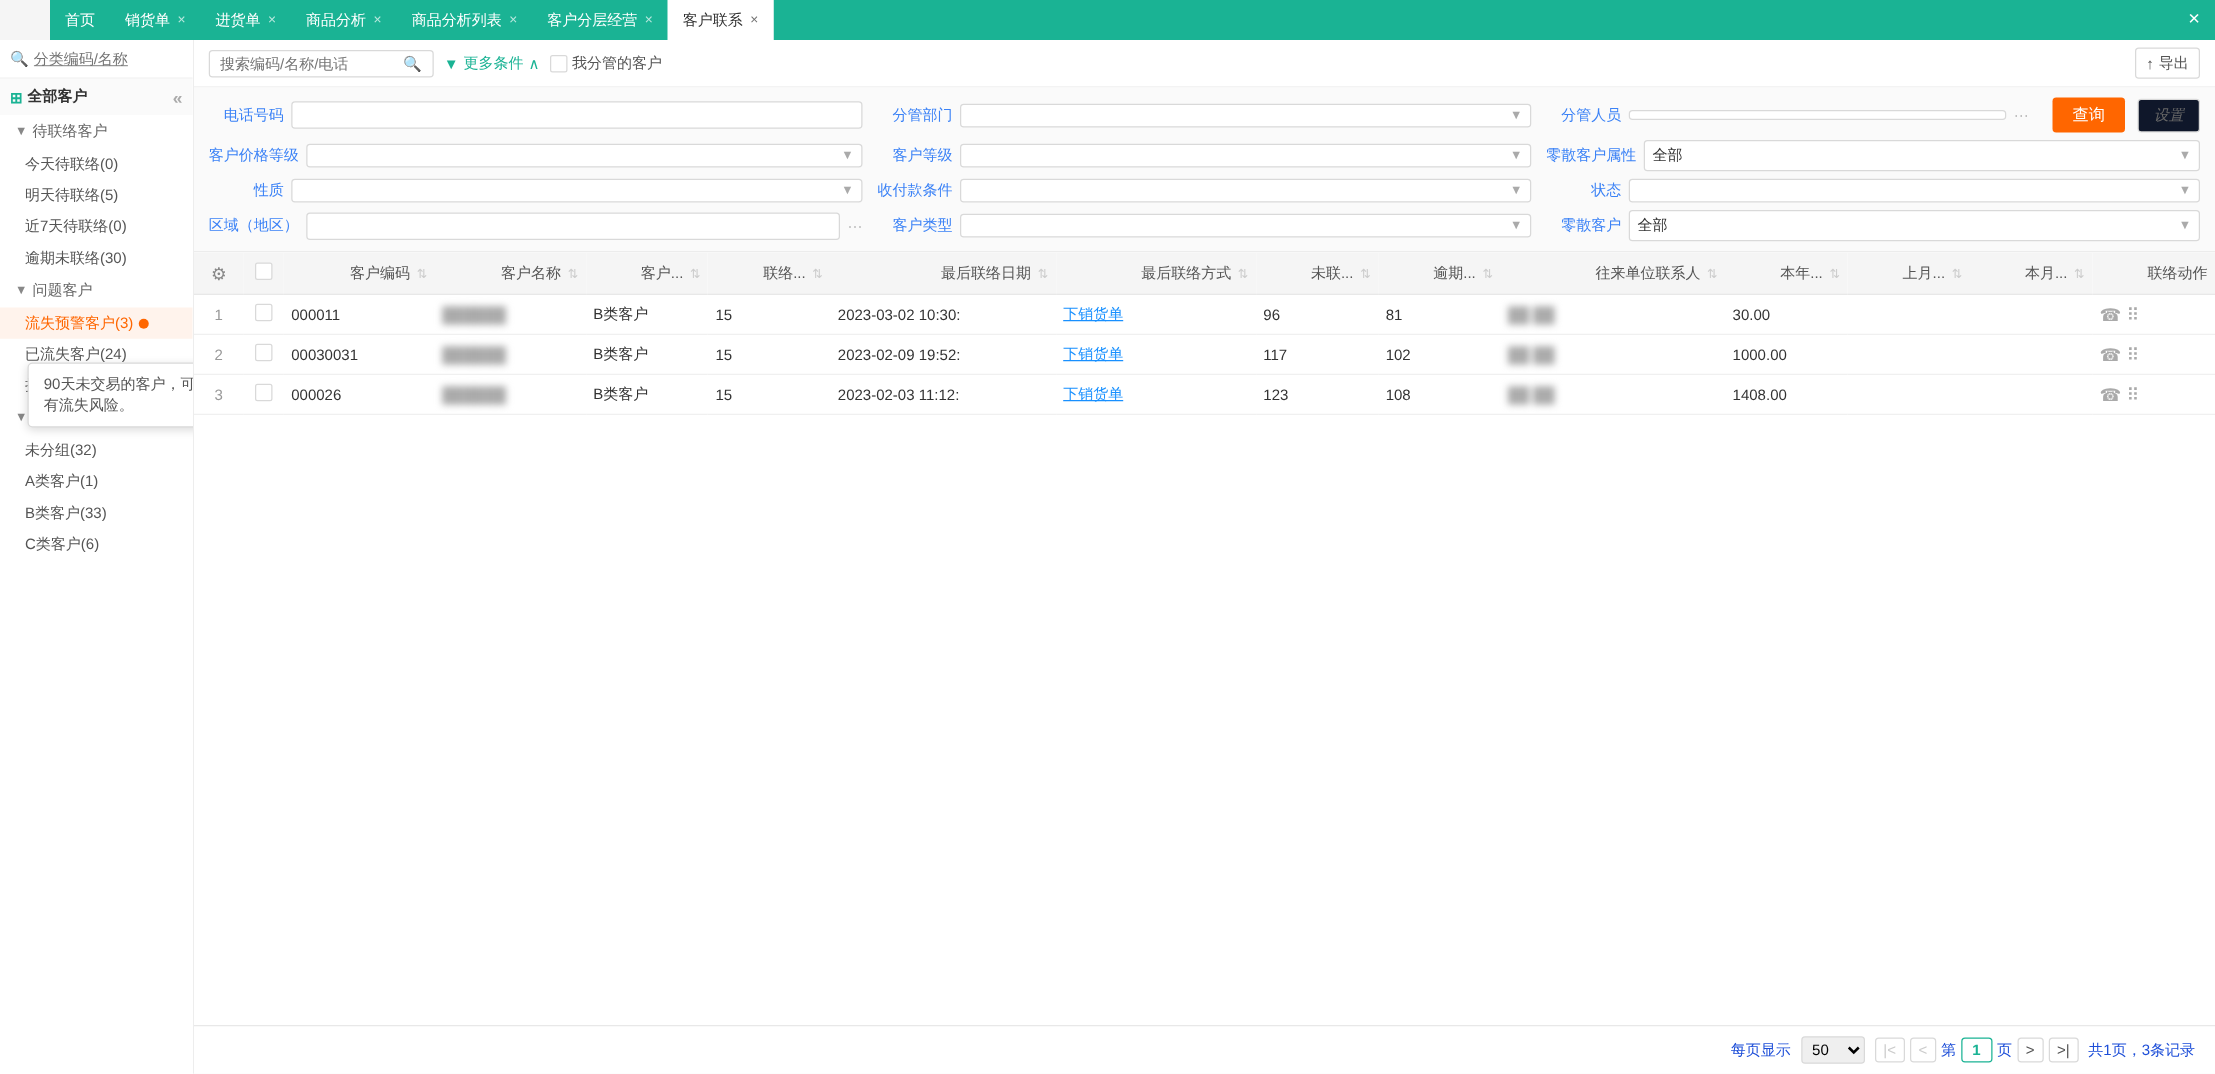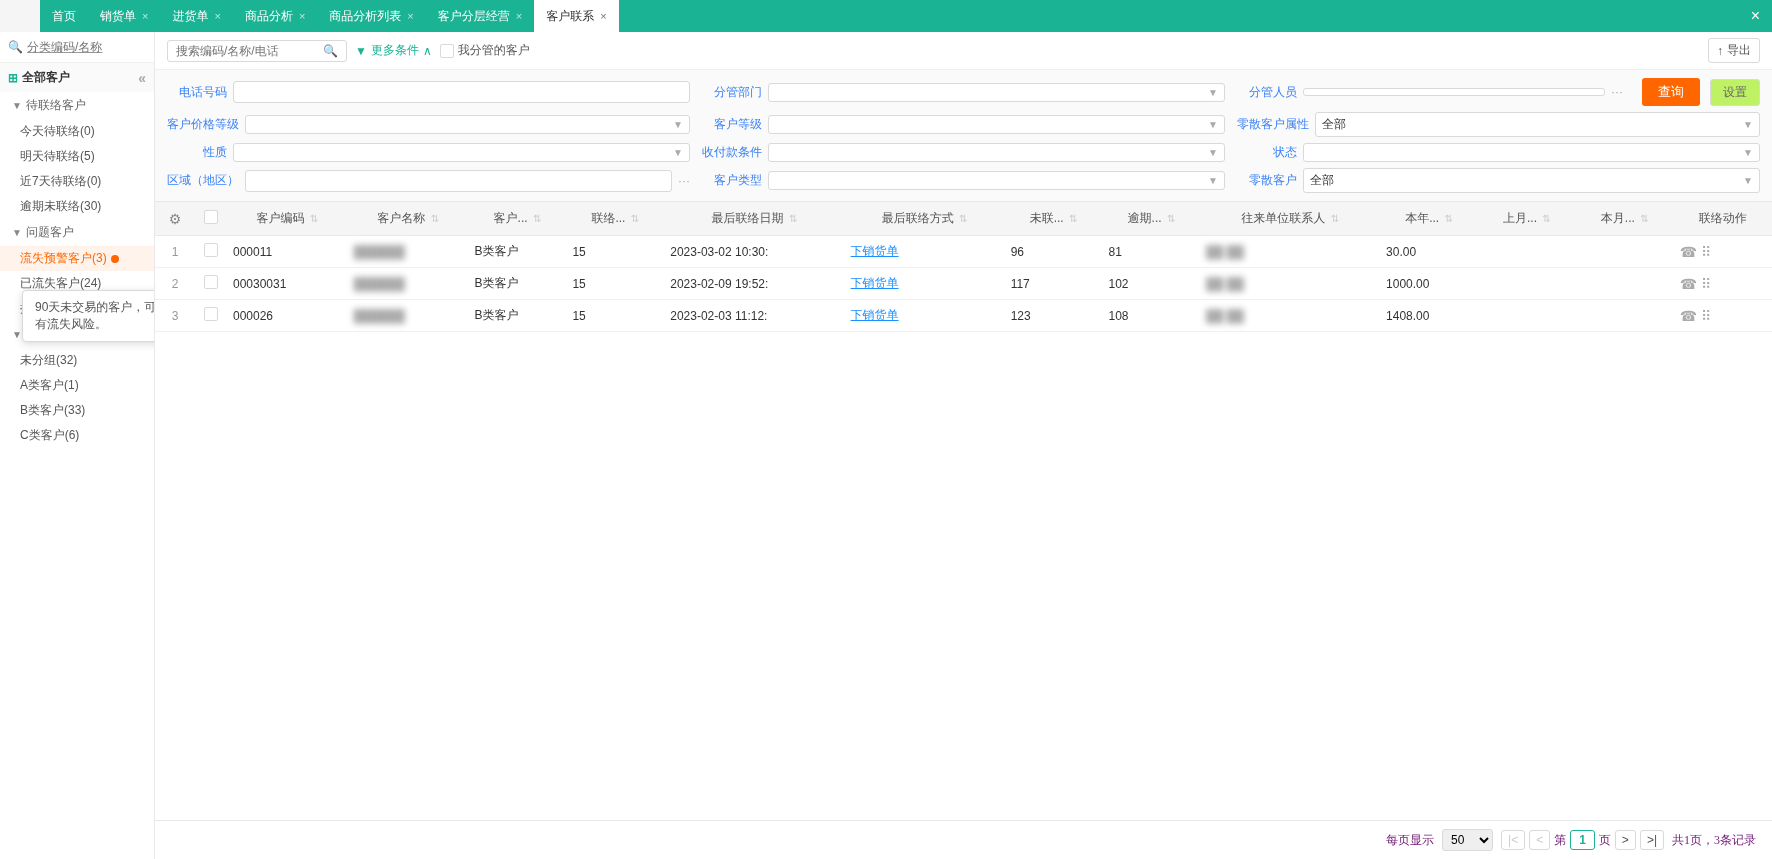--- a/index.html
+++ b/index.html
@@ -246,46 +246,47 @@
     .btn-query {
       background: #ff6600;
       color: #fff;
       border: none;
       border-radius: 3px;
       padding: 5px 16px;
       cursor: pointer;
       font-size: 13px;
     }
     .btn-settings {
-      background: #bef264;
+      background: #0f172a;
       color: #666;
       border: 1px solid #d9d9d9;
       border-radius: 3px;
       padding: 4px 12px;
       cursor: pointer;
       font-size: 12px;
+      font-style: italic;
     }
 
     
     .table-container {
       flex: 1;
       overflow: auto;
       background: #fff;
     }
     table {
       width: 100%;
       border-collapse: collapse;
       min-width: 1400px;
     }
     thead tr {
       background: #f5f5f5;
     }
     thead th {
       padding: 8px 6px;
-      text-align: center;
+      text-align: right;
       color: #555;
       font-weight: normal;
       border-bottom: 1px solid #e8e8e8;
       white-space: nowrap;
       font-size: 12px;
     }
     thead th.col-num { width: 40px; text-align: center; }
     thead th.col-check { width: 32px; text-align: center; }
     thead th .sort-icon { color: #ccc; font-size: 10px; margin-left: 2px; }
     tbody tr { border-bottom: 1px solid #f0f0f0; }
@@ -305,21 +306,21 @@
     
     .table-footer {
       display: flex;
       align-items: center;
       justify-content: flex-end;
       padding: 8px 16px;
       border-top: 1px solid #e8e8e8;
       background: #fff;
       gap: 8px;
     }
-    .footer-text { color: #701a75; font-family: Liberation Serif, serif; }
+    .footer-text { color: #1d4ed8; }
     .page-size-select {
       border: 1px solid #d9d9d9;
       border-radius: 3px;
       padding: 2px 4px;
       font-size: 12px;
     }
     .pagination {
       display: flex;
       align-items: center;
       gap: 4px;

